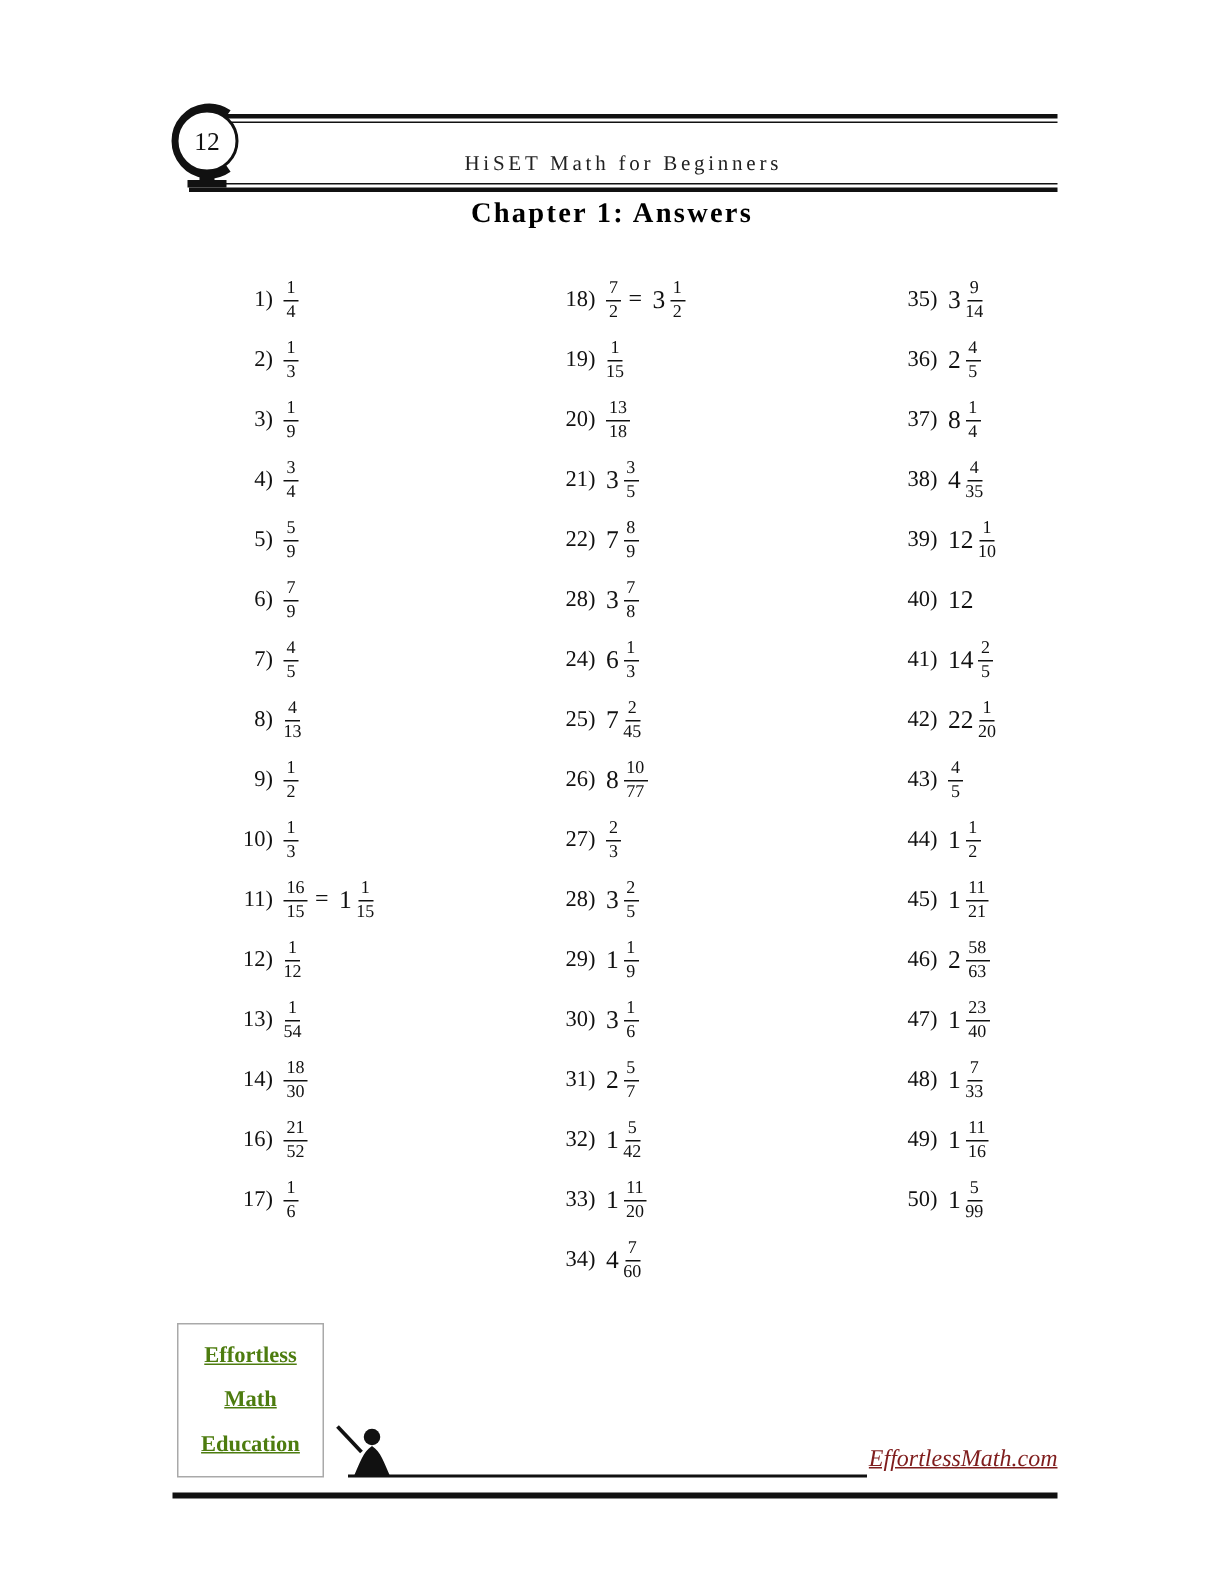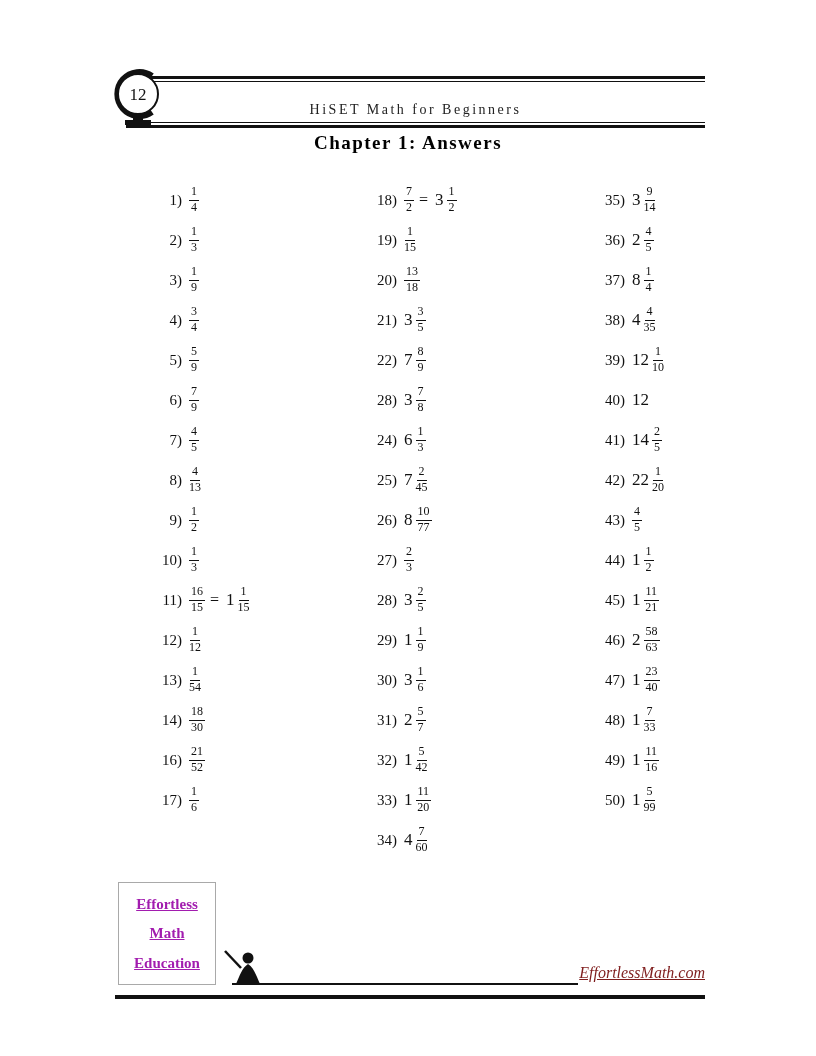--- a/index.html
+++ b/index.html
@@ -35,21 +35,21 @@
         font-size:12px; line-height:1.15; vertical-align:middle;}
   .fn{border-bottom:1.5px solid #111; padding:0 2px 0.5px 2px; text-align:center;}
   .fd{padding-top:0.5px; text-align:center;}
   
   .logo-box{
     position:absolute; left:118px; top:882px; width:96px; height:101px;
     border:1px solid #a9a9a9; background:#fff;
     display:flex; flex-direction:column; align-items:center; justify-content:space-evenly;
   }
   .logo-link{
-    font-size:15px; font-weight:bold; color:#a21caf; text-decoration:underline;
+    font-size:15px; font-weight:bold; color:#4d7c0f; text-decoration:underline;
     font-family:"Liberation Serif", serif; cursor:pointer;
   }
   .teacher{position:absolute; left:222px; top:948px;}
   .rule-thin{position:absolute; left:232px; top:983px; width:346px; height:2px; background:#111;}
   .site-link{
     position:absolute; right:111px; top:964px; font-size:16px; font-style:italic;
     color:#7f1d1d; text-decoration:underline; cursor:pointer;
   }
   .rule-thick{position:absolute; left:115px; top:995px; width:590px; height:4px; background:#111;}
 </style>

